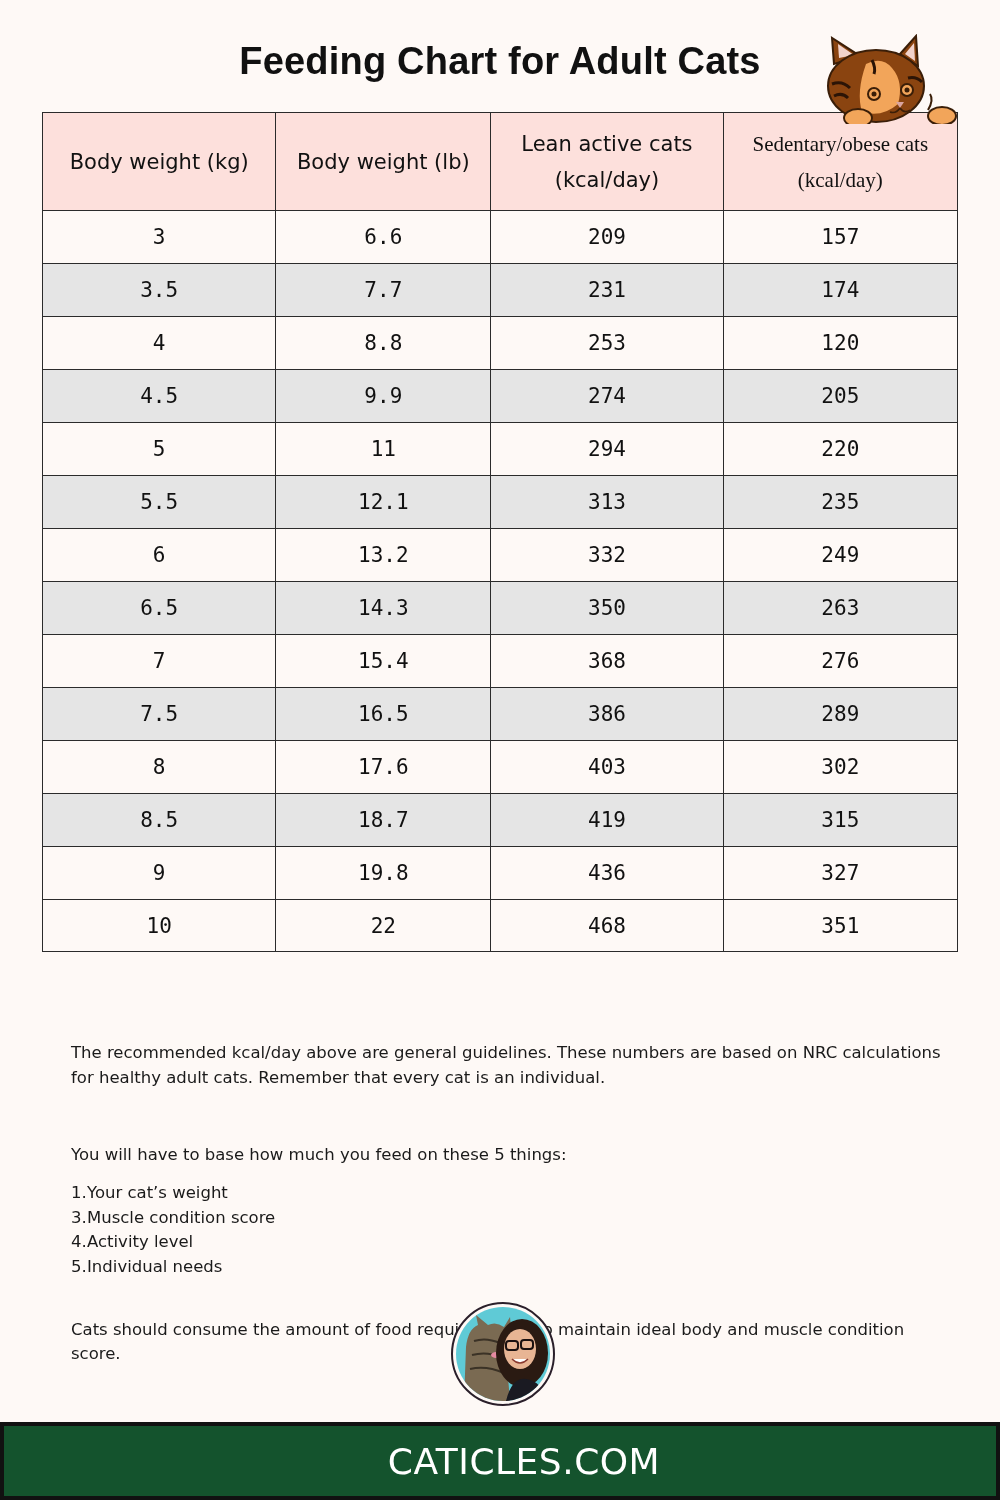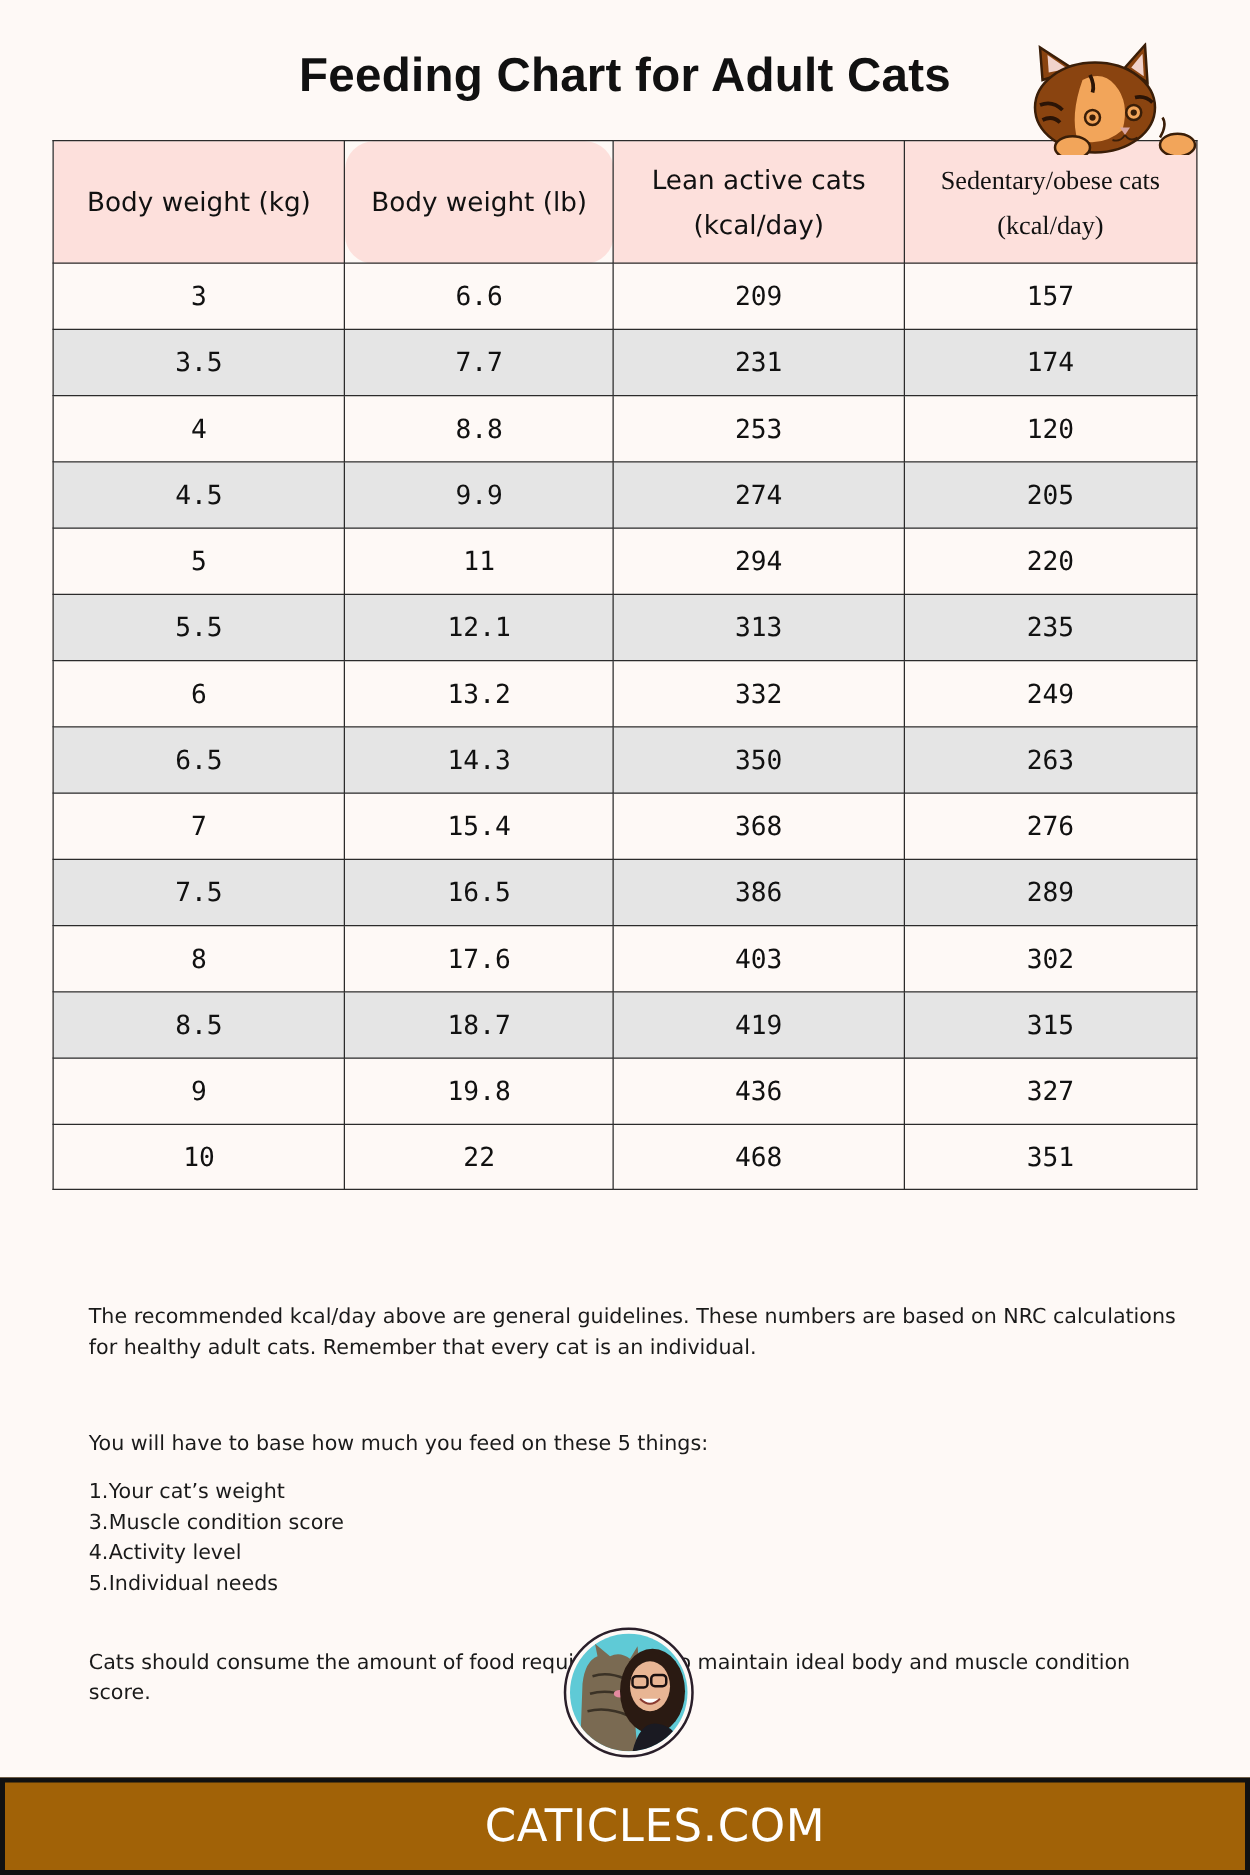--- a/index.html
+++ b/index.html
@@ -48,21 +48,21 @@
       padding: 0 6px;
     }
     table.chart td {
       font-family: "DejaVu Sans Mono", monospace;
       font-size: 21px;
       height: 53px;
     }
     table.chart tr.odd td { background: #fef9f6; }
     table.chart tr.even td { background: #e5e5e5; }
     table.chart tr:last-child td { height: 52px; }
-    .col1 { width: 229px; } .col2 { width: 211px; border-radius: 23px; } .col3 { width: 228px; } .col4 { width: 230px; font-family: Liberation Serif, serif; }
+    .col1 { width: 229px; } .col2 { width: 211px; } .col3 { width: 228px; } .col4 { width: 230px; font-family: Liberation Serif, serif; }
 
     .notes {
       position: absolute;
       left: 57px; top: 1027px;
       width: 900px;
       font-size: 16.5px;
       line-height: 24.5px;
       color: #1a1a1a;
     }
     .notes p { margin: 14px; }
@@ -83,21 +83,21 @@
       width: 100%; height: 100%;
       border-radius: 50%;
       background: #5fcad6;
       overflow: hidden;
       position: relative;
     }
     .footer {
       position: absolute;
       left: 0; top: 1422px;
       width: 1000px; height: 78px;
-      background: #a16207;
+      background: #14532d;
       border: 4px solid #111;
       display: flex; align-items: center; justify-content: center; padding-left: 48px;
     }
     .footer span {
       color: #ffffff;
       font-family: "DejaVu Sans", sans-serif;
       font-size: 36px;
       letter-spacing: 0.5px;
     }
   </style>

